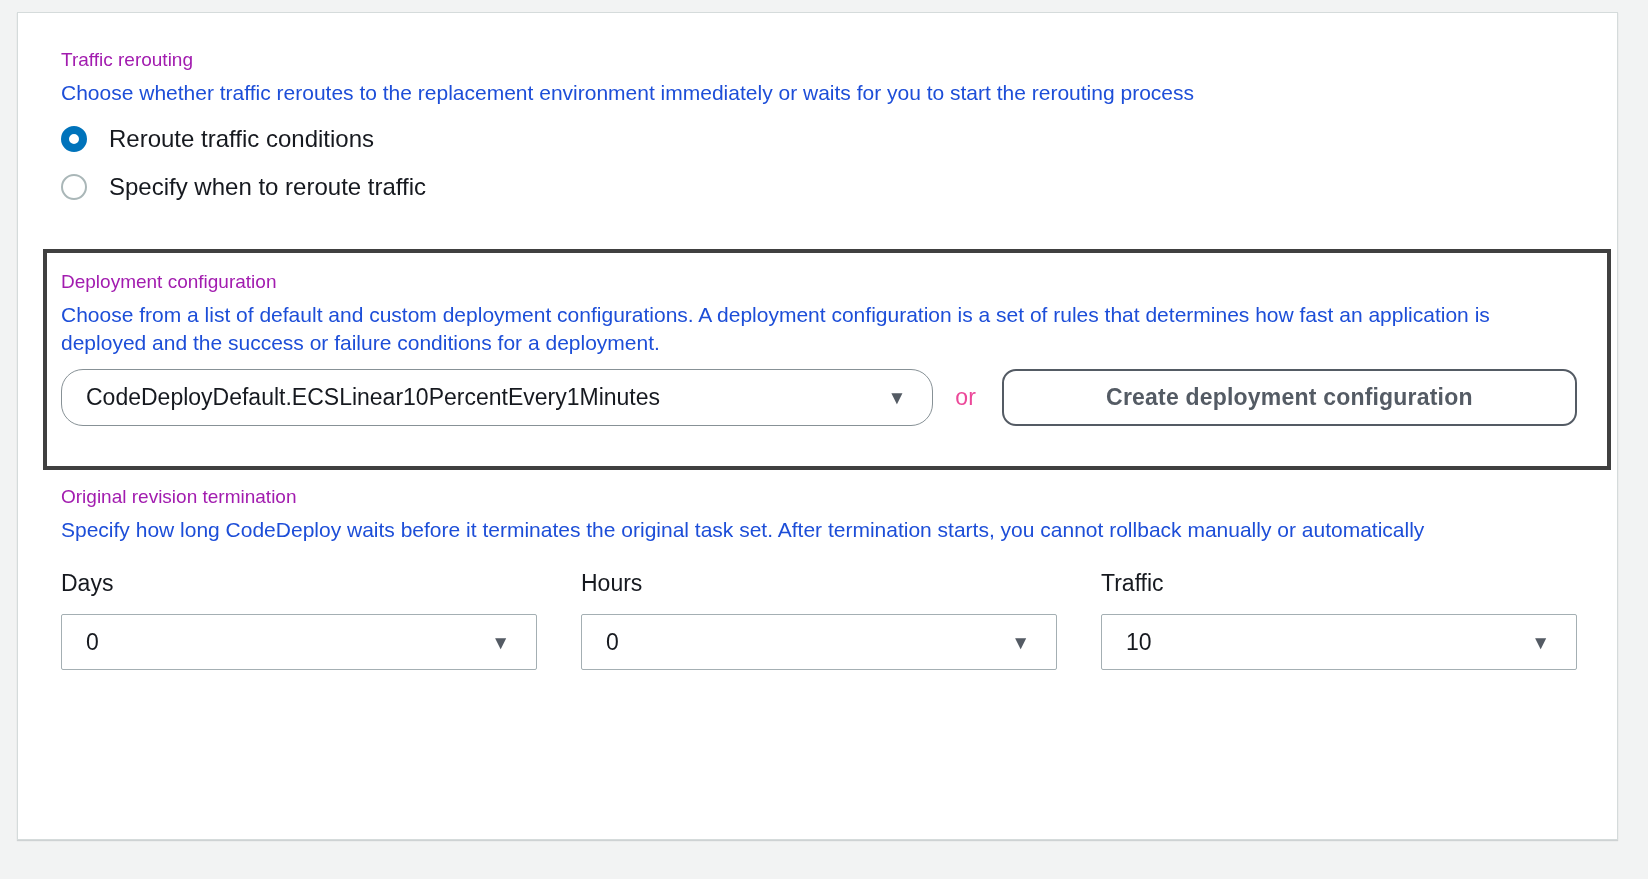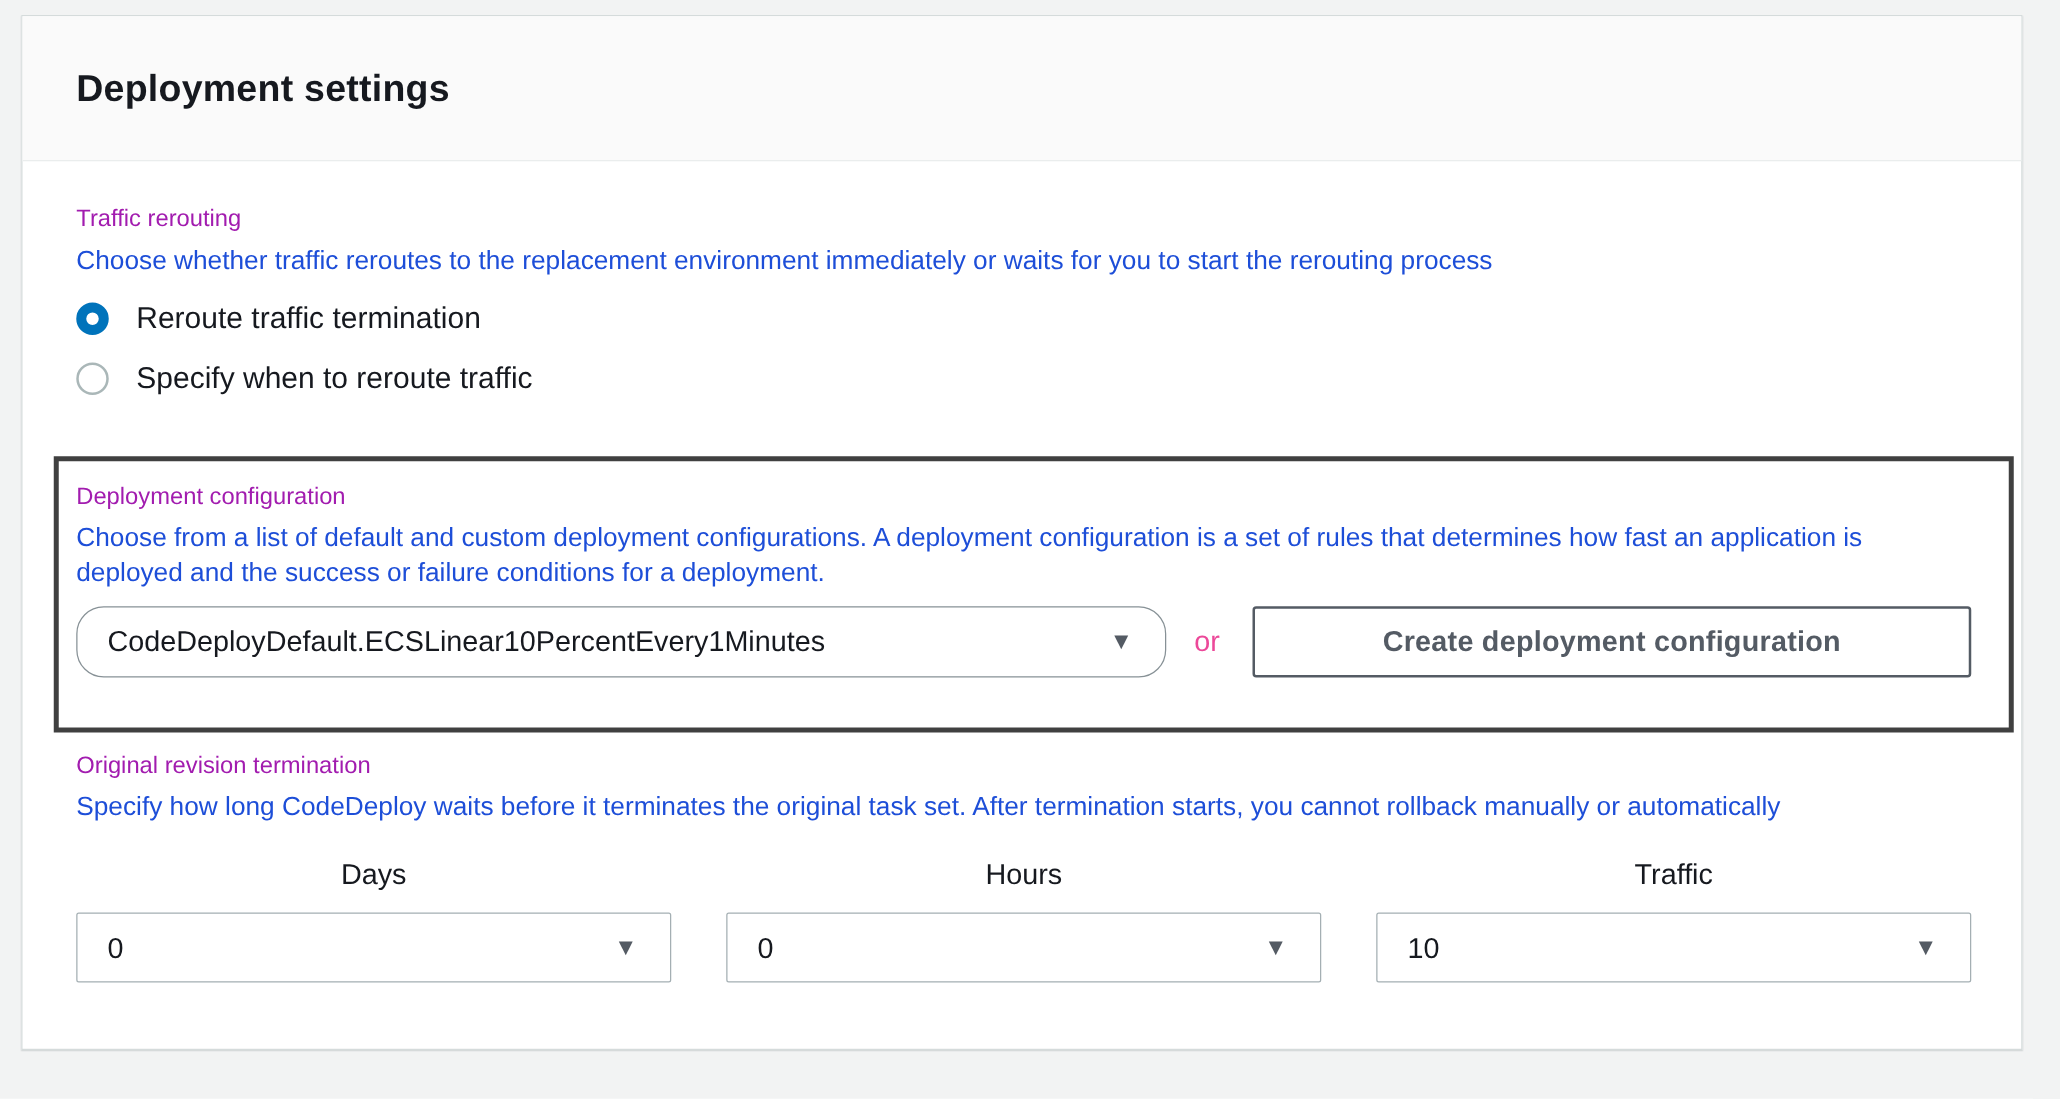--- a/index.html
+++ b/index.html
@@ -99,68 +99,64 @@
   .or-label {
     font-size: 23px;
     color: #ec4899;
     margin: 0 26px 0 22px;
   }
   .create-btn {
     height: 57px;
     width: 584px;
     background: #ffffff;
     border: 2px solid #545b64;
-    border-radius: 3px;
+    border-radius: 14px;
     color: #545b64;
     font-family: "Liberation Sans", sans-serif;
     font-size: 23px;
     font-weight: 700;
     letter-spacing: 0.2px;
     cursor: pointer;
   }
 
   
   .termination { margin-top: 12px; }
   .termination .field-desc { max-width: 1430px; }
   .cols {
     display: flex;
     gap: 44px;
     margin-top: 26px;
-    text-align: center;
   }
   .col { width: 477px; }
   .col-label {
     font-size: 23px;
     color: #16191f;
     margin-bottom: 17px;
   }
   .col .select-box {
     height: 56px;
     border: 1px solid #a4afb3;
   }
 </style>
 </head>
 <body>
 
 <div class="card">
 
-  <div class="card-header">
-    <div class="card-title">Deployment settings</div>
-  </div>
 
   <div class="card-body">
 
     <div>
       <div class="field-label">Traffic rerouting</div>
       <div class="field-desc">Choose whether traffic reroutes to the replacement environment immediately or waits for you to start the rerouting process</div>
 
       <div class="radio-group">
         <div class="radio-row">
           <span class="radio-circle selected"></span>
-          <span class="radio-label">Reroute traffic termination</span>
+          <span class="radio-label">Reroute traffic conditions</span>
         </div>
         <div class="radio-row">
           <span class="radio-circle unselected"></span>
           <span class="radio-label">Specify when to reroute traffic</span>
         </div>
       </div>
     </div>
 
     <div class="highlight-box">
       <div class="field-label">Deployment configuration</div>

